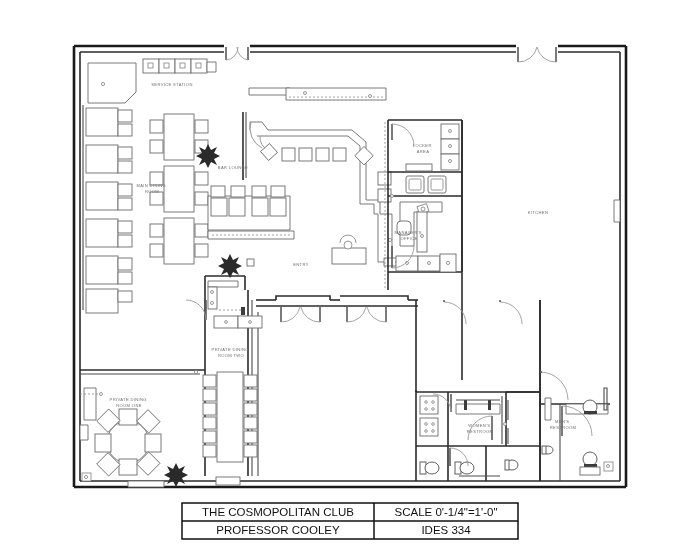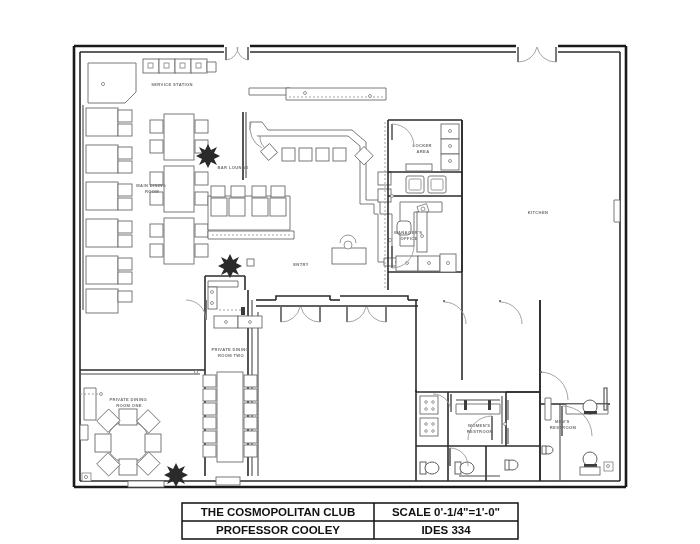--- a/index.html
+++ b/index.html
@@ -2,21 +2,21 @@
 <html><head>
 <meta charset="utf-8">
 <style>
   html,body{margin:0;padding:0;}
   body{
     width:700px;height:544px;
     background:#ffffff;
     font-family:"Liberation Sans", sans-serif;
     overflow:hidden;
   }
-  #sheet{position:relative;width:700px;height:544px;background:#fff;font-weight:bold;}
+  #sheet{position:relative;width:700px;height:544px;background:#fff;}
   svg{display:block;}
   .wall{fill:none;stroke:#1a1a1a;stroke-width:2.6;}
   .wall-thin{fill:none;stroke:#2b2b2b;stroke-width:1.6;}
   .part{fill:none;stroke:#4a4a4a;stroke-width:1.1;}
   .furn{fill:#ffffff;stroke:#6b6b6b;stroke-width:0.9;}
   .furn2{fill:#ffffff;stroke:#808080;stroke-width:0.8;}
   .swing{fill:none;stroke:#9a9a9a;stroke-width:0.9;}
   .doorleaf{fill:none;stroke:#5a5a5a;stroke-width:1.6;}
   .dash{fill:none;stroke:#8a8a8a;stroke-width:0.8;stroke-dasharray:2 2;}
   .fix{fill:#ffffff;stroke:#5f5f5f;stroke-width:1;}

